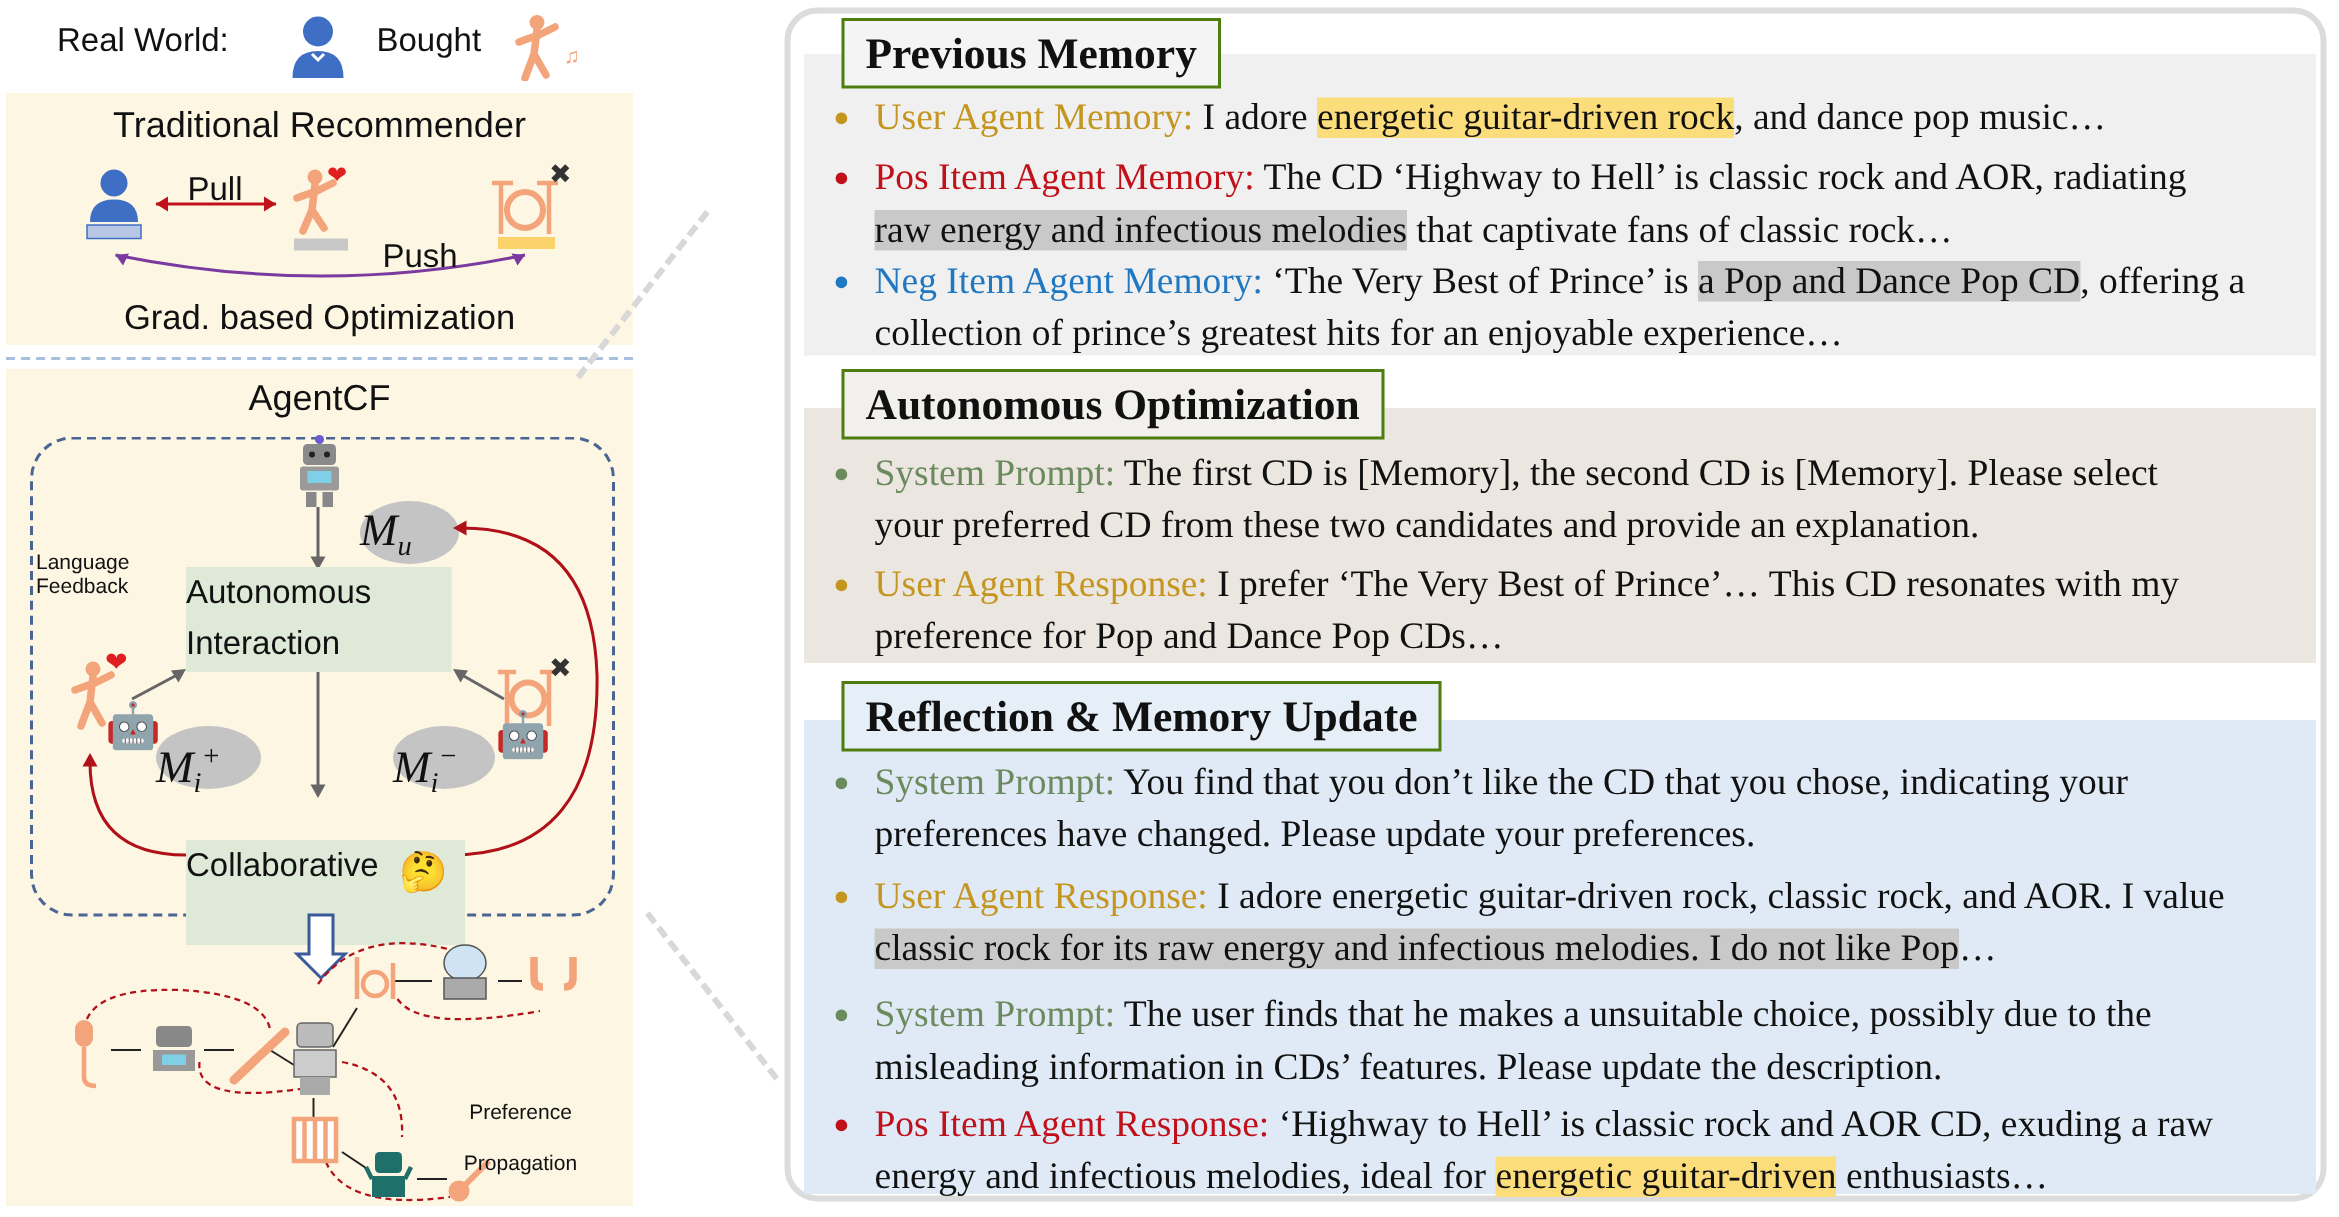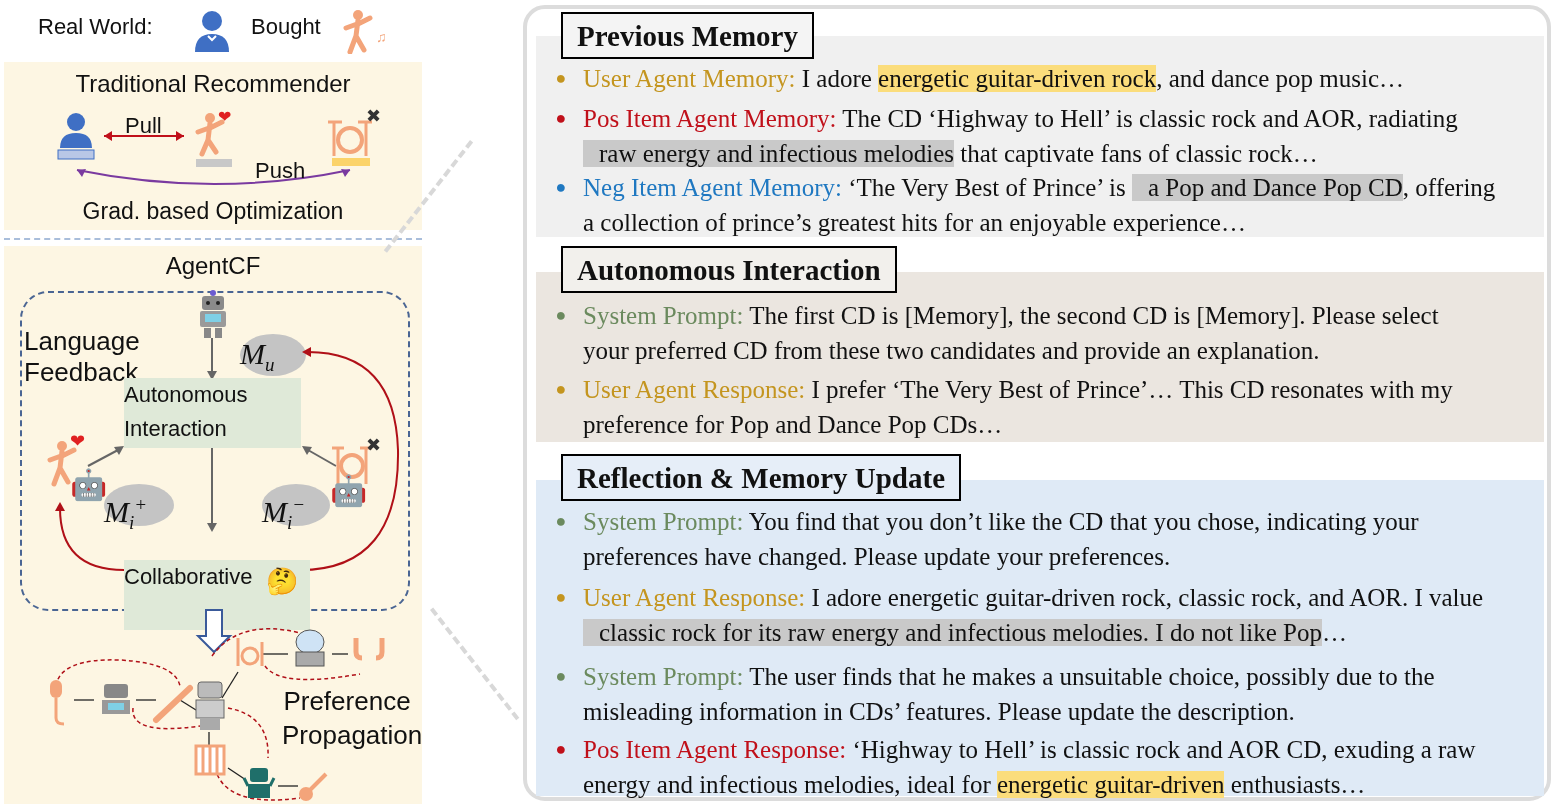--- a/index.html
+++ b/index.html
@@ -5,46 +5,46 @@
   html, body { margin:0; padding:0; background:#ffffff; }
   body { width:1559px; height:811px; position:relative; overflow:hidden; font-family:"Liberation Sans", sans-serif; color:#111; }
   .abs { position:absolute; }
 
   
   .rw-line { left:38px; top:14px; font-size:22px; }
   .tr-box { left:4px; top:62px; width:418px; height:168px; background:#fdf6e3; }
   .dash-sep { left:4px; top:238px; width:418px; border-top:2px dashed #a9bedb; }
   .cf-box { left:4px; top:246px; width:418px; height:558px; background:#fdf6e3; }
   .ttl { font-size:24px; text-align:center; }
-  .lbl { font-size:26px; }
+  .lbl { font-size:14px;margin-top:40px; }
   .green-box { background:#dfe9d8; text-align:left; font-size:22px; line-height:34px; }
   .inner-dash { left:20px; top:291px; width:386px; height:316px; border:2px dashed #4a6593; border-radius:28px; }
   .cloud { background:#c4c4c4; border-radius:50%; font-family:"Liberation Serif", serif; font-style:italic; font-size:30px; text-align:left; color:#111; }
   .cloud sub, .cloud sup { font-size:19px; }
   .robot { font-size:30px; line-height:30px; }
 
   
   .frame { left:523px; top:5px; width:1028px; height:796px; border:4px solid #dcdcdc; border-radius:22px; box-sizing:border-box; }
   .sec { left:536px; width:1008px; }
   .sec1 { top:36px; height:201px; background:#f0f0f0; }
   .sec2 { top:272px; height:170px; background:#ebe6e0; }
   .sec3 { top:480px; height:316px; background:#dfeaf6; }
-  .tab { font-family:"Liberation Serif", serif; font-weight:bold; font-size:29px; padding:6px 14px 4px 14px; border:2px solid #000000; }
+  .tab { font-family:"Liberation Serif", serif; font-weight:bold; font-size:29px; padding:6px 14px 4px 14px; border:2px solid #4d7c0f; }
   .tab1 { left:561px; top:12px; background:#f4f4f4; }
   .tab2 { left:561px; top:246px; background:#f2f0ec; }
   .tab3 { left:561px; top:454px; background:#e6eef8; }
   .item { position:absolute; left:540px; width:1000px; font-family:"Liberation Serif", serif; font-size:25px; line-height:35px; }
   .item .bul { position:absolute; left:0; top:0; width:42px; text-align:center; font-size:18px; }
   .item .txt { margin-left:43px; display:block; }
   .c-gold { color:#c4951f; }
   .c-red { color:#c0101a; }
   .c-blue { color:#1f78c1; }
   .c-green { color:#6b8a5e; }
   .hl-y { background:#fbdd7c; }
-  .hl-g { background:#c9c9c9;padding-left:16px; }
+  .hl-g { background:#c9c9c9; }
   .connector { border-left:4px dashed #d8d8d8; height:140px; }
 </style>
 </head>
 <body>
 
 <div class="abs rw-line">
   <span>Real World:</span>
 </div>
 <svg class="abs" style="left:192px;top:8px" width="40" height="44">
   <circle cx="20" cy="13" r="10" fill="#3f6fc4"></circle>
@@ -237,21 +237,21 @@
 
 <div class="abs connector" style="left:470px;top:140px;transform:rotate(38deg);transform-origin:top left"></div>
 <div class="abs connector" style="left:430px;top:610px;transform:rotate(-38deg);transform-origin:top left"></div>
 
 <div class="abs frame"></div>
 <div class="abs sec sec1"></div>
 <div class="abs sec sec2"></div>
 <div class="abs sec sec3"></div>
 
 <div class="abs tab tab1">Previous Memory</div>
-<div class="abs tab tab2">Autonomous Interaction</div>
+<div class="abs tab tab2">Autonomous Optimization</div>
 <div class="abs tab tab3">Reflection &amp; Memory Update</div>
 
 <div class="item" style="top:61px">
   <span class="bul c-gold">●</span>
   <span class="txt"><span class="c-gold">User Agent Memory:</span><span> I adore </span><span class="hl-y">energetic guitar-driven rock</span><span>, and dance pop music…</span></span>
 </div>
 <div class="item" style="top:101px;width:960px">
   <span class="bul c-red">●</span>
   <span class="txt"><span class="c-red">Pos Item Agent Memory:</span><span> The CD ‘Highway to Hell’ is classic rock and AOR, radiating </span><span class="hl-g">raw energy and infectious melodies</span><span> that captivate fans of classic rock…</span></span>
 </div>

